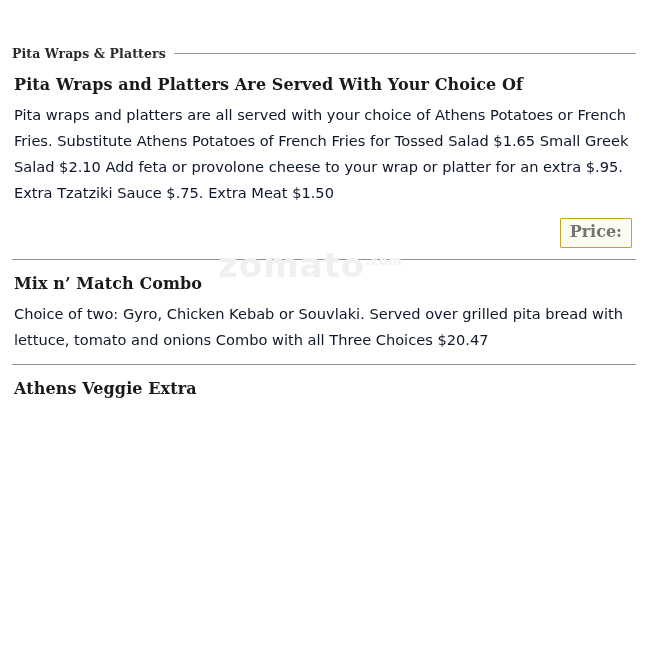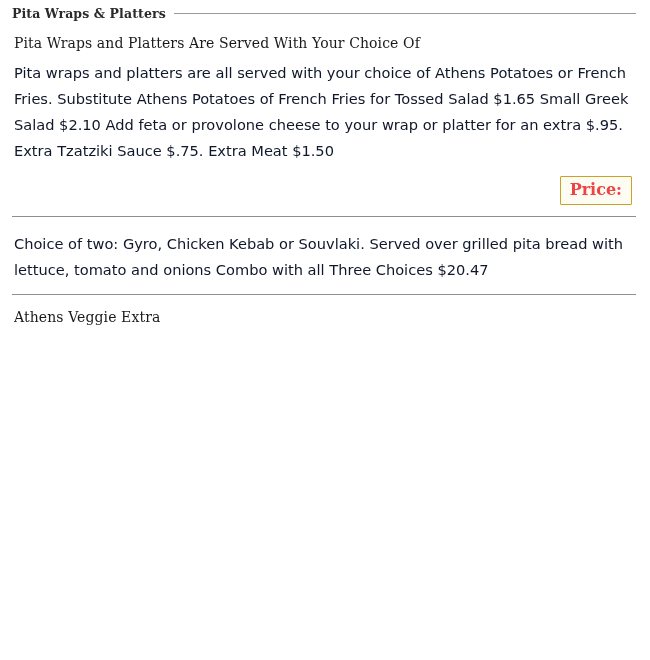--- a/index.html
+++ b/index.html
@@ -23,20 +23,21 @@
     box-sizing: border-box;
     padding: 0 14px 0 12px;
   }
 
   
   .section-head {
     display: flex;
     align-items: center;
     padding-top: 6px;
     gap: 8px;
+    margin-top: 40px;
   }
   .section-head .label {
     font-family: "DejaVu Serif", serif;
     font-size: 12.5px;
     font-weight: bold;
     color: #2b2b2b;
     white-space: nowrap;
     letter-spacing: 0.1px;
   }
   .section-head .rule {
@@ -44,22 +45,22 @@
     height: 1px;
     background: #9a9a9a;
   }
 
   
   .item {
     padding-top: 14px;
   }
   .item-title {
     font-family: "DejaVu Serif", serif;
-    font-size: 14px;
-    font-weight: normal;
+    font-size: 16px;
+    font-weight: bold;
     color: #1a1a1a;
     line-height: 1.2;
     margin: 0 0 8px 2px;
     letter-spacing: 0.1px;
   }
   .item-desc {
     font-family: "DejaVu Sans", sans-serif;
     font-size: 14.6px;
     line-height: 26px;
     color: #0f172a;
@@ -70,21 +71,21 @@
   
   .price-row {
     display: flex;
     justify-content: flex-end;
     margin-top: 12px;
     padding-right: 4px;
   }
   .price-box {
     border: 1px solid #c9a227;
     background: #fdfcf3;
-    color: #ef4444;
+    color: #737373;
     font-family: "DejaVu Serif", serif;
     font-weight: bold;
     font-size: 16px;
     padding: 4px 9px 5px 9px;
     line-height: 1.15;
     border-radius: 1px;
     white-space: nowrap;
   }
 
   .divider {
@@ -125,22 +126,26 @@
   <div class="item">
     <h2 class="item-title">Pita Wraps and Platters Are Served With Your Choice Of</h2>
     <p class="item-desc">Pita wraps and platters are all served with your choice of Athens Potatoes or French Fries. Substitute Athens Potatoes of French Fries for Tossed Salad $1.65 Small Greek Salad $2.10 Add feta or provolone cheese to your wrap or platter for an extra $.95. Extra Tzatziki Sauce $.75. Extra Meat $1.50</p>
     <div class="price-row">
       <span class="price-box">Price:</span>
     </div>
     <div class="divider"></div>
   </div>
 
   <div class="item">
+    <h2 class="item-title">Mix n’ Match Combo</h2>
     <p class="item-desc">Choice of two: Gyro, Chicken Kebab or Souvlaki. Served over grilled pita bread with lettuce, tomato and onions Combo with all Three Choices $20.47</p>
     <div class="divider"></div>
   </div>
 
   <div class="item">
     <h2 class="item-title">Athens Veggie Extra</h2>
   </div>
 
+  <div class="watermark">
+    <span>zomato</span><span class="tld">.com</span>
+  </div>
 
 </div>
 
 </body></html>

